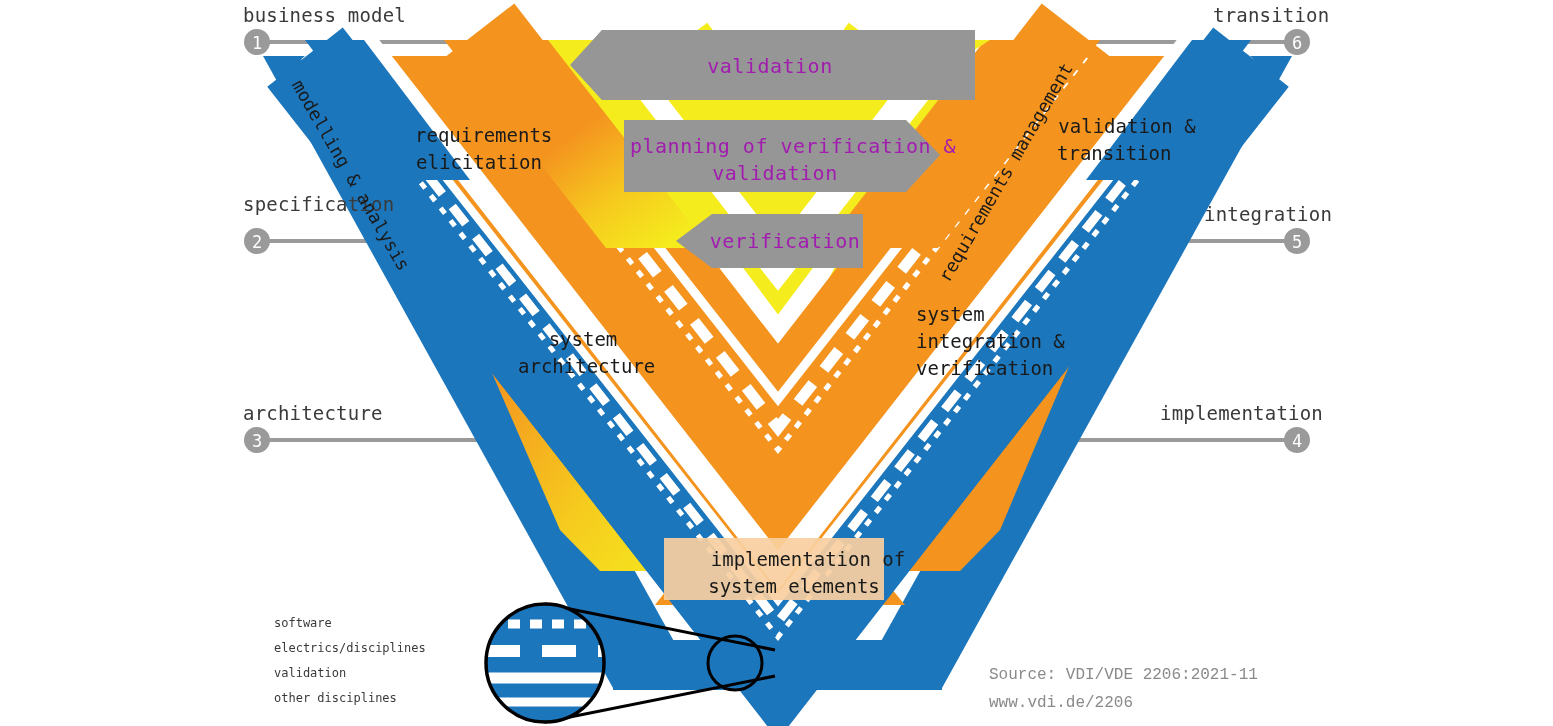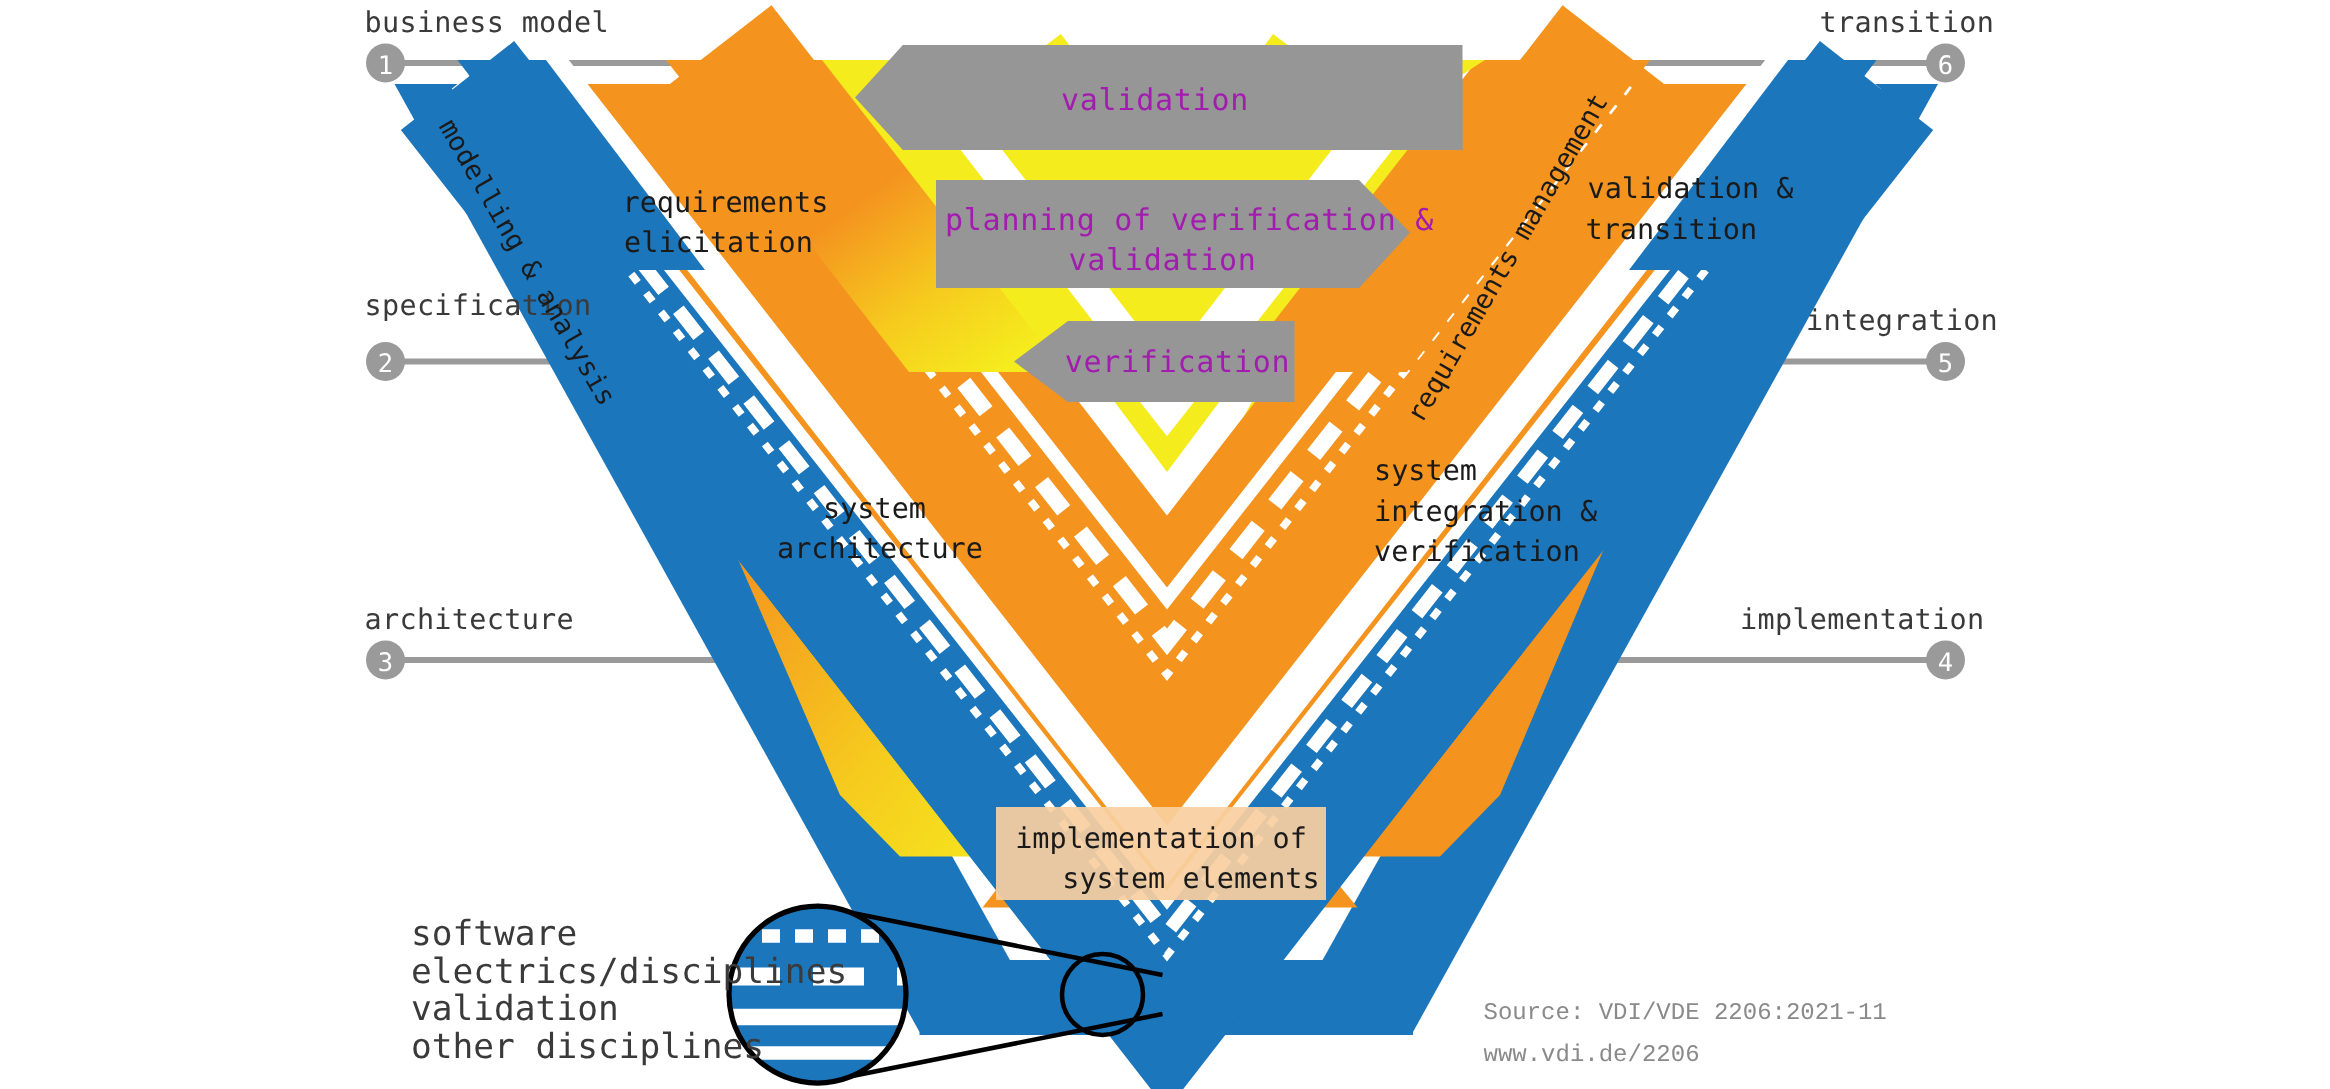--- a/index.html
+++ b/index.html
@@ -9,21 +9,21 @@
   svg#vmodel{position:absolute;left:0;top:0;width:1553px;height:726px;}
 
   .stage-label{
     position:absolute;
     font-family:"DejaVu Sans Mono","Liberation Mono",monospace;
     font-size:19px; color:#3a3a3a; white-space:nowrap; letter-spacing:.2px;
   }
   .disciplines{
     position:absolute; left:274px; top:611px;
     font-family:"DejaVu Sans Mono","Liberation Mono",monospace;
-    font-size:23px; color:#3a3a3a; line-height:25px; white-space:nowrap;
+    font-size:12px; color:#3a3a3a; line-height:25px; white-space:nowrap;
   }
   .source{
     position:absolute; left:989px; top:661px;
     font-family:Liberation Mono, monospace;
     font-size:16px; color:#8a8a8a; line-height:28px; white-space:nowrap;
   }
   .band-label{
     position:absolute;
     font-family:"DejaVu Sans Mono","Liberation Mono",monospace;
     font-size:19px; color:#1a1a1a; line-height:27px; text-align:center;
@@ -303,21 +303,21 @@
 
   <div class="band-label" style="left:916px; top:301px; width:130px; text-align:left;">system</div>
   <div class="band-label" style="left:916px; top:328px; width:130px; text-align:left;">integration &amp;</div>
   <div class="band-label" style="left:916px; top:355px; width:130px; text-align:left;">verification</div>
 
   <div class="arrow-label" style="left:620px; top:52px; width:300px;">validation</div>
   <div class="arrow-label" style="left:630px; top:132px; width:290px;">planning of verification &amp;</div>
   <div class="arrow-label" style="left:630px; top:159px; width:290px;">validation</div>
   <div class="arrow-label" style="left:700px; top:227px; width:170px;">verification</div>
 
-  <div class="impl-label" style="left:664px; top:546px; width:220px;">implementation of</div>
+  <div class="impl-label" style="left:664px; top:546px; width:220px;padding-left:34px;">implementation of</div>
   <div class="impl-label" style="left:664px; top:573px; width:260px;">system elements</div>
 
   <div class="disciplines">
     <div>software</div>
     <div>electrics/disciplines</div>
     <div>validation</div>
     <div>other disciplines</div>
   </div>
 
   <div class="source">

